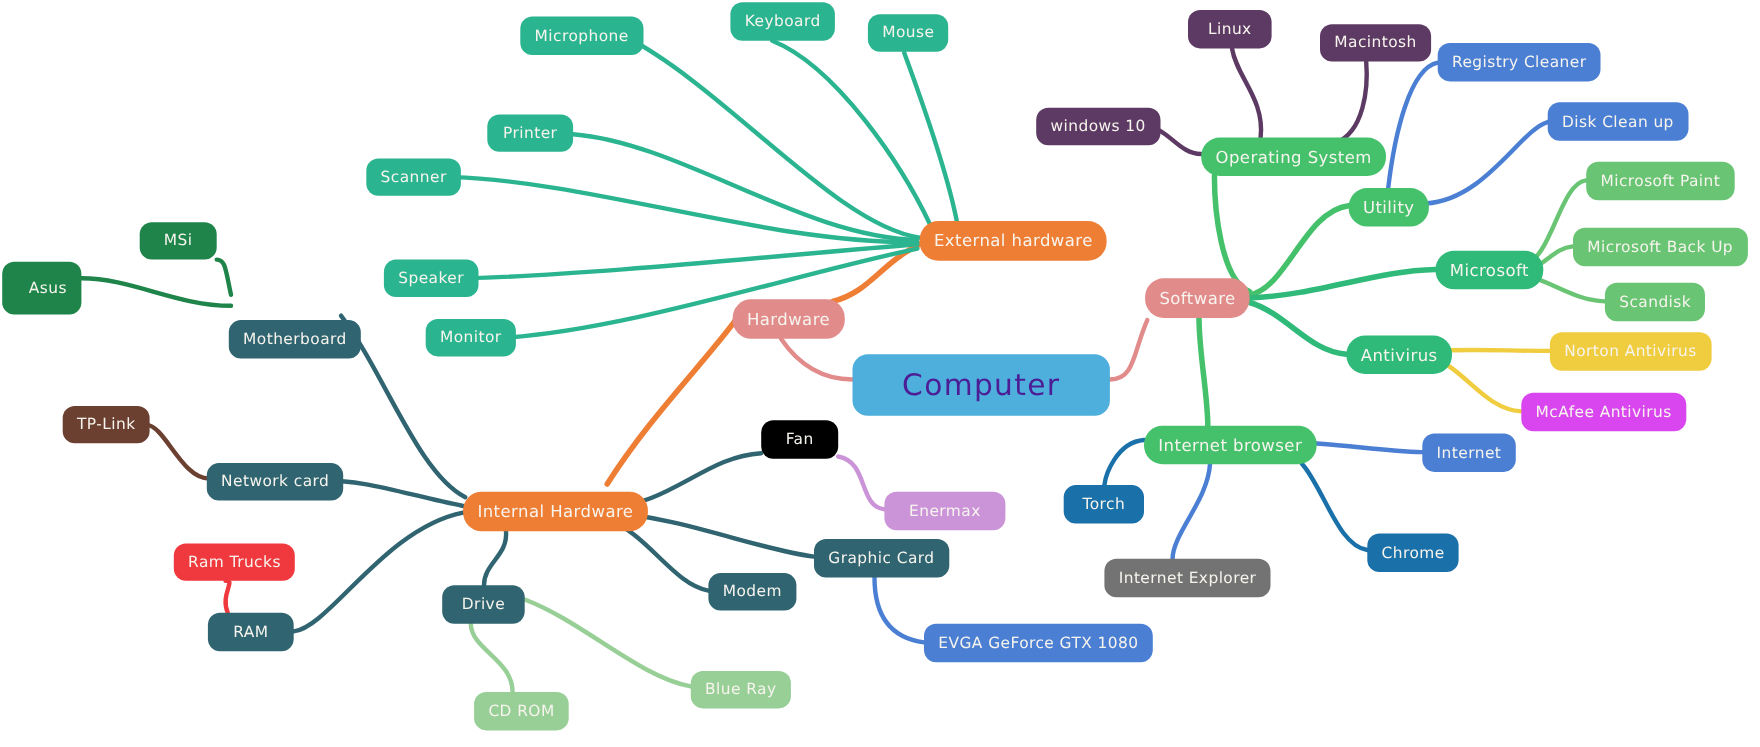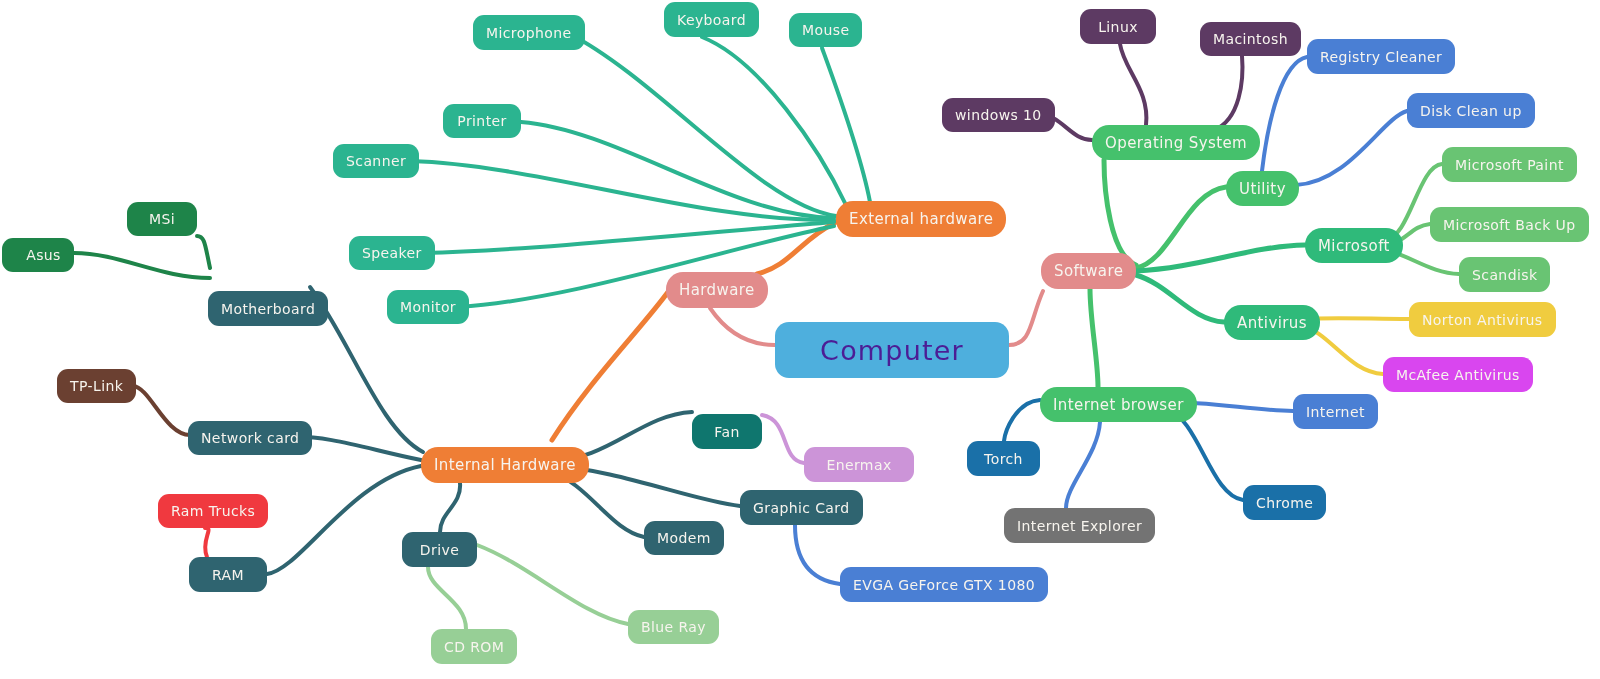--- a/index.html
+++ b/index.html
@@ -95,29 +95,29 @@
       <div class="node big" style="left: 421px; top: 447px; min-width: 127px; height: 36px; background: rgb(239, 126, 53);">Internal Hardware</div>
       <div class="node" style="left: 473px; top: 15px; min-width: 95px; height: 35px; background: rgb(43, 180, 144);">Microphone</div>
       <div class="node" style="left: 648px; top: 2px; min-width: 82px; height: 35px; background: rgb(43, 180, 144); margin-left: 16px;">Keyboard</div>
       <div class="node" style="left: 789px; top: 13px; min-width: 67px; height: 34px; background: rgb(43, 180, 144);">Mouse</div>
       <div class="node" style="left: 443px; top: 104px; min-width: 78px; height: 34px; background: rgb(43, 180, 144);">Printer</div>
       <div class="node" style="left: 333px; top: 144px; min-width: 78px; height: 34px; background: rgb(43, 180, 144);">Scanner</div>
       <div class="node" style="left: 349px; top: 236px; min-width: 74px; height: 34px; background: rgb(43, 180, 144);">Speaker</div>
       <div class="node" style="left: 387px; top: 290px; min-width: 72px; height: 34px; background: rgb(43, 180, 144);">Monitor</div>
       <div class="node" style="left: 208px; top: 263px; min-width: 103px; height: 35px; background: rgb(47, 100, 112); margin-top: 28px;">Motherboard</div>
       <div class="node" style="left: 127px; top: 202px; min-width: 70px; height: 34px; background: rgb(30, 132, 73);">MSi</div>
-      <div class="node" style="left: 2px; top: 238px; min-width: 72px; height: 34px; background: rgb(30, 132, 73); padding-left: 24px;">Asus</div>
+      <div class="node" style="left: 2px; top: 238px; min-width: 72px; height: 48px; background: rgb(30, 132, 73); padding-left: 24px;">Asus</div>
       <div class="node" style="left: 188px; top: 421px; min-width: 101px; height: 34px; background: rgb(47, 100, 112);">Network card</div>
       <div class="node" style="left: 57px; top: 369px; min-width: 76px; height: 34px; background: rgb(107, 64, 49);">TP-Link</div>
       <div class="node" style="left: 189px; top: 557px; min-width: 78px; height: 35px; background: rgb(47, 100, 112);">RAM</div>
       <div class="node" style="left: 158px; top: 494px; min-width: 94px; height: 34px; background: rgb(240, 57, 63);">Ram Trucks</div>
       <div class="node" style="left: 402px; top: 532px; min-width: 75px; height: 35px; background: rgb(47, 100, 112);">Drive</div>
       <div class="node" style="left: 431px; top: 629px; min-width: 83px; height: 35px; background: rgb(151, 207, 150);">CD ROM</div>
       <div class="node" style="left: 628px; top: 610px; min-width: 76px; height: 34px; background: rgb(151, 207, 150);">Blue Ray</div>
-      <div class="node" style="left: 692px; top: 414px; min-width: 70px; height: 35px; background: #0f766e;">Fan</div>
+      <div class="node" style="left: 692px; top: 382px; min-width: 70px; height: 35px; background: #000000;">Fan</div>
       <div class="node" style="left: 804px; top: 447px; min-width: 110px; height: 35px; background: rgb(204, 148, 216);">Enermax</div>
       <div class="node" style="left: 740px; top: 490px; min-width: 102px; height: 35px; background: rgb(47, 100, 112);">Graphic Card</div>
       <div class="node" style="left: 840px; top: 567px; min-width: 168px; height: 35px; background: rgb(74, 127, 212);">EVGA GeForce GTX 1080</div>
       <div class="node" style="left: 644px; top: 521px; min-width: 76px; height: 34px; background: rgb(47, 100, 112);">Modem</div>
       <div class="node big" style="left: 1092px; top: 125px; min-width: 130px; height: 35px; background: rgb(69, 193, 108);">Operating System</div>
       <div class="node" style="left: 942px; top: 98px; min-width: 95px; height: 34px; background: rgb(93, 58, 99);">windows 10</div>
       <div class="node" style="left: 1080px; top: 9px; min-width: 76px; height: 35px; background: rgb(93, 58, 99);">Linux</div>
       <div class="node" style="left: 1200px; top: 22px; min-width: 86px; height: 34px; background: rgb(93, 58, 99);">Macintosh</div>
       <div class="node big" style="left: 1226px; top: 171px; min-width: 70px; height: 35px; background: rgb(69, 193, 108);">Utility</div>
       <div class="node" style="left: 1307px; top: 39px; min-width: 124px; height: 35px; background: rgb(74, 127, 212);">Registry Cleaner</div>

